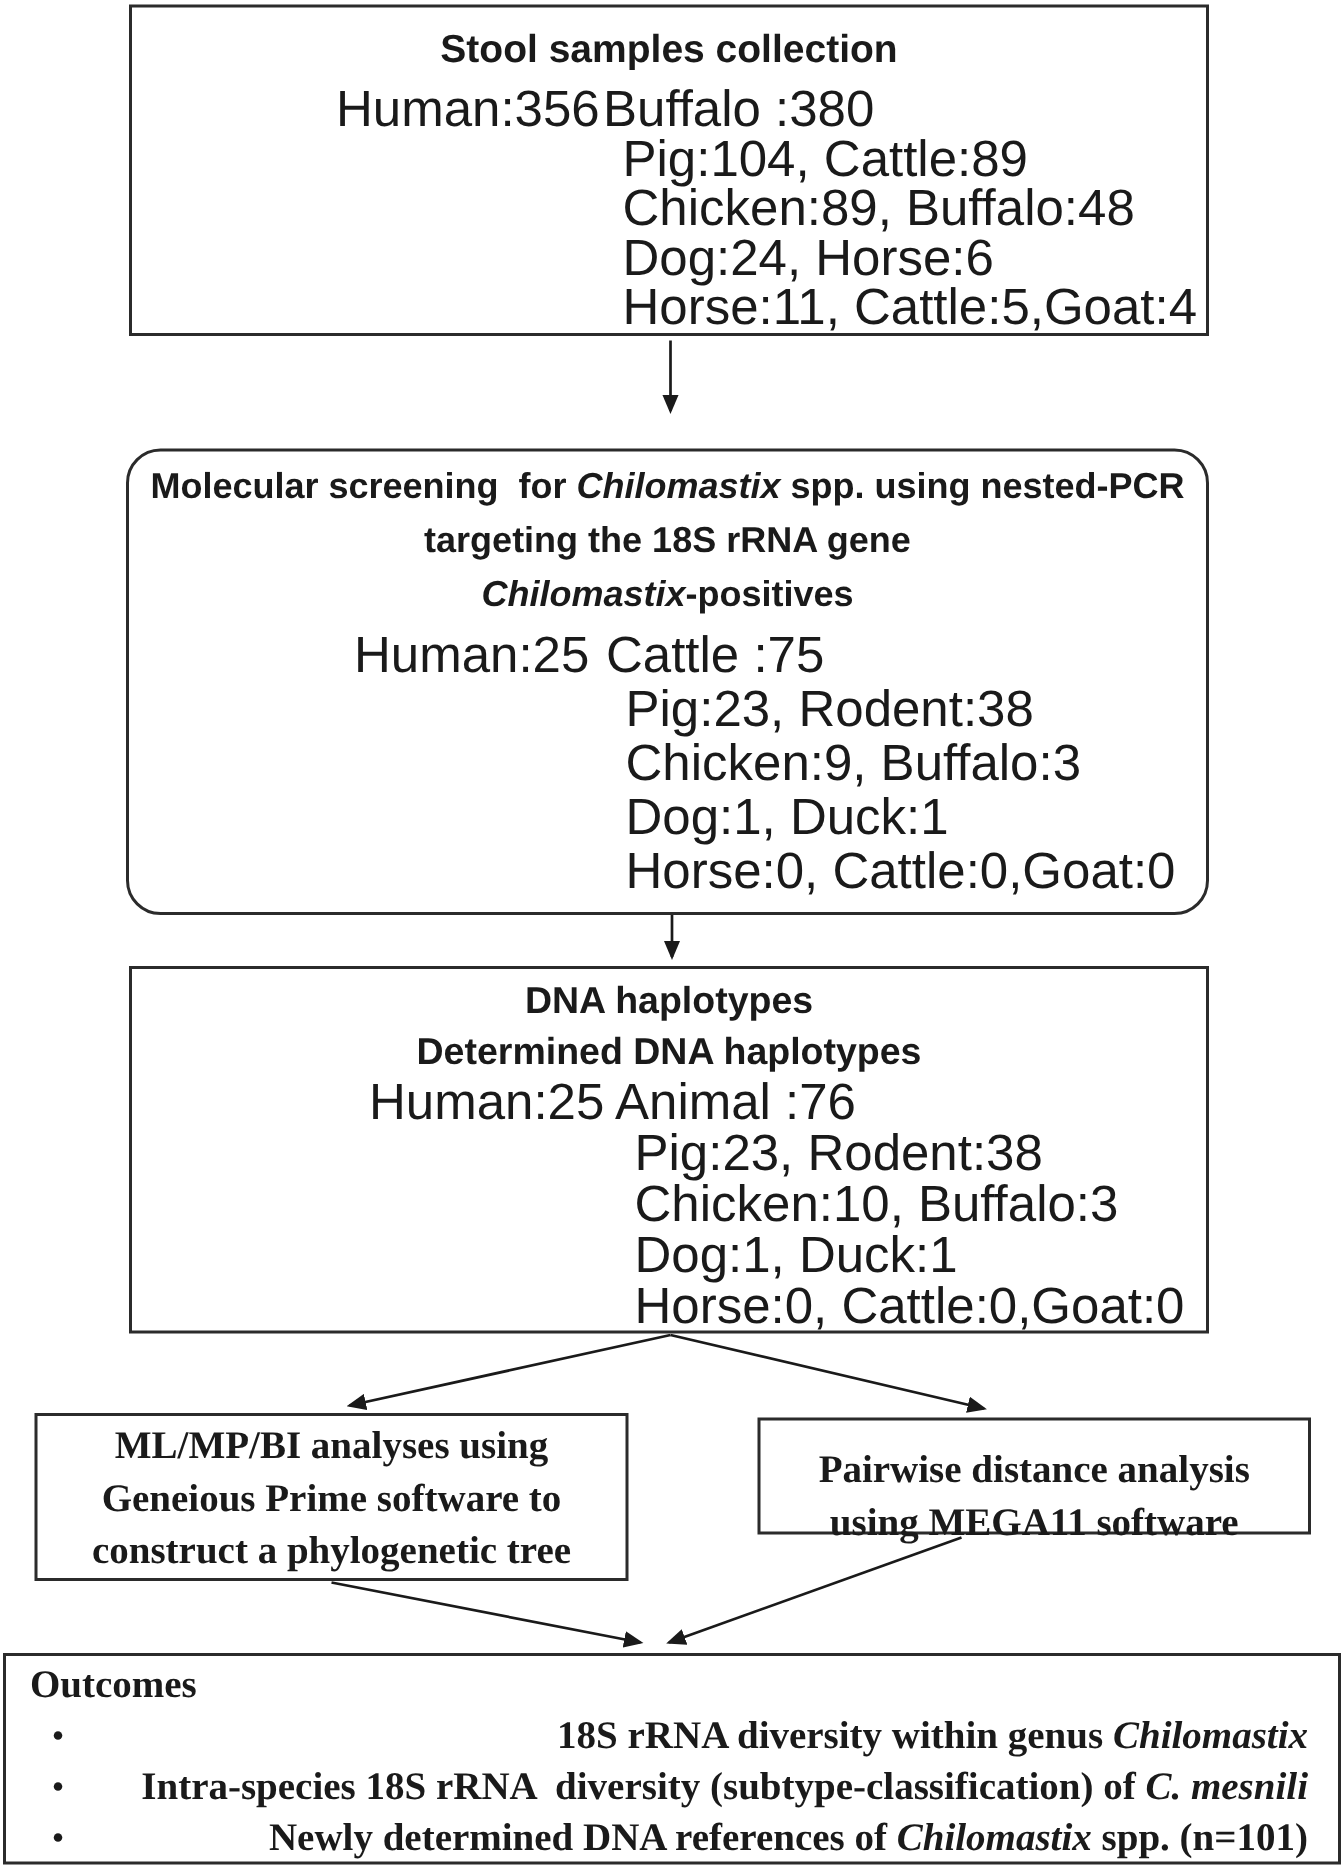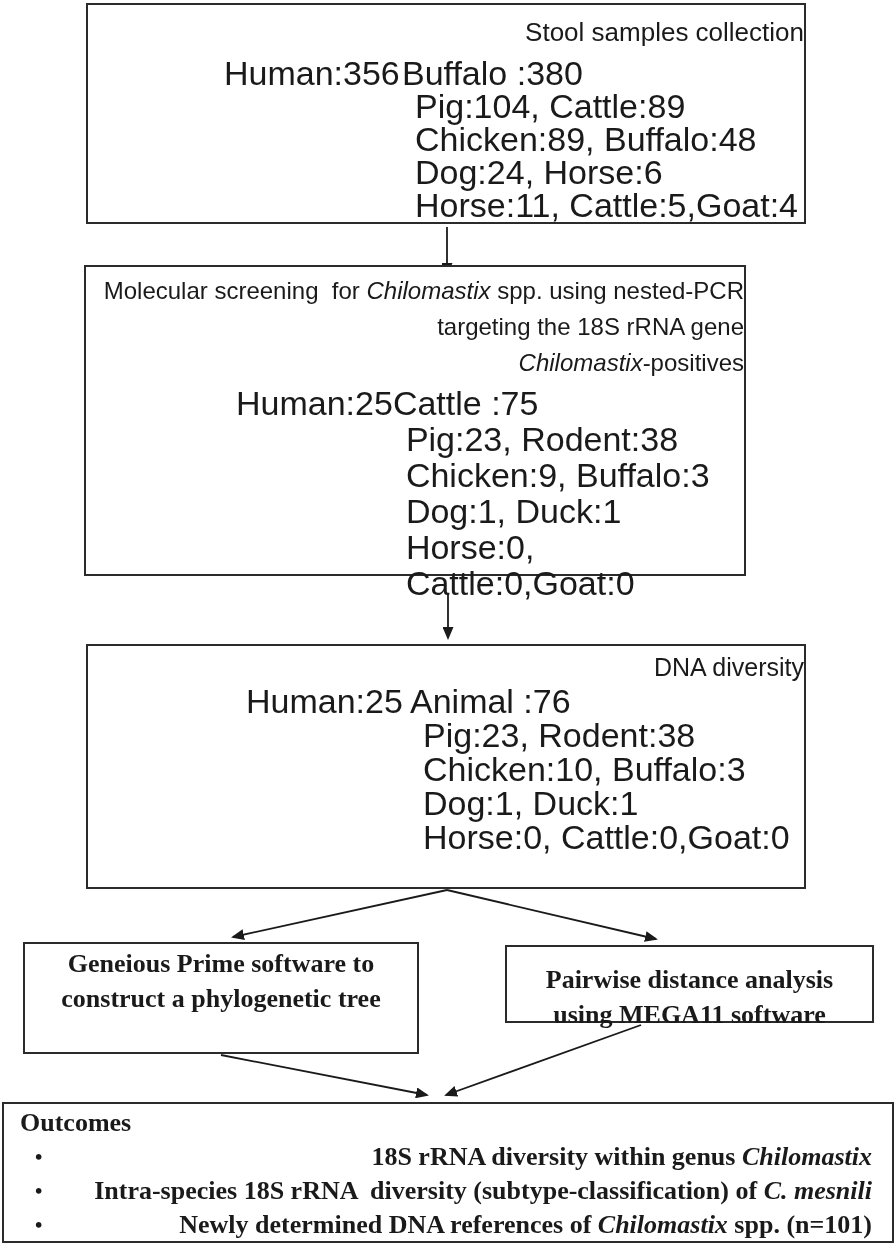--- a/index.html
+++ b/index.html
@@ -13,24 +13,24 @@
     color:var(--ink);font-family:"Liberation Sans",sans-serif;overflow:hidden;
   }
   .arrows{position:absolute;left:0;top:0;width:896px;height:1248px;pointer-events:none;}
   .arrows line{stroke:var(--ink);stroke-width:1.8;}
   .box{position:absolute;box-sizing:border-box;border:2px solid var(--line);background:var(--bg);}
   em{font-style:italic;}
   .rich,.bind{white-space:pre-wrap;}
 
   
   #box-stool{left:86px;top:3px;width:720px;height:221px;}
-  #box-screening{left:84px;top:265px;width:662px;height:311px;}
+  #box-screening{left:84px;top:299px;width:722px;height:311px;border-radius:23px;}
   #box-sequencing{left:86px;top:644px;width:720px;height:245px;}
 
-  .box-title{font-weight:normal;text-align:right;}
+  .box-title{font-weight:bold;text-align:center;}
   #box-stool .box-title{font-size:26px;line-height:34px;margin-top:10px;}
   #box-screening .box-title{font-size:24px;line-height:36px;}
   #box-screening .title-group{margin-top:6px;}
   #box-sequencing .box-title{font-size:25px;line-height:34px;}
   #box-sequencing .title-group{margin-top:4px;}
 
   .counts{display:flex;font-size:34px;}
   #box-stool .counts{margin:8px 0 0 136px;line-height:33px;}
   #box-stool .human-col{width:178px;}
   #box-screening .counts{margin:4px 0 0 150px;line-height:36px;}
@@ -98,37 +98,39 @@
           <div class="bind">Chicken:9, Buffalo:3</div>
           <div class="bind">Dog:1, Duck:1</div>
           <div class="bind">Horse:0, Cattle:0,Goat:0</div>
         </div>
       </div>
     </div>
   </div>
 
   <div class="box" id="box-sequencing">
     <div class="title-group">
-      <div class="box-title bind">DNA diversity</div>
+      <div class="box-title bind">DNA haplotypes</div>
+      <div class="box-title bind">Determined DNA haplotypes</div>
     </div>
     <div class="counts">
       <div class="human-col bind">Human:25</div>
       <div class="animal-col">
         <div class="bind">Animal :76</div>
         <div class="animal-details">
           <div class="bind">Pig:23, Rodent:38</div>
           <div class="bind">Chicken:10, Buffalo:3</div>
           <div class="bind">Dog:1, Duck:1</div>
           <div class="bind">Horse:0, Cattle:0,Goat:0</div>
         </div>
       </div>
     </div>
   </div>
 
   <div class="box serif" id="box-phylo">
+    <div class="bind">ML/MP/BI analyses using</div>
     <div class="bind">Geneious Prime software to</div>
     <div class="bind">construct a phylogenetic tree</div>
   </div>
 
   <div class="box serif" id="box-pairwise">
     <div class="bind">Pairwise distance analysis</div>
     <div class="bind">using MEGA11 software</div>
   </div>
 
   <div class="box serif" id="box-outcomes">

